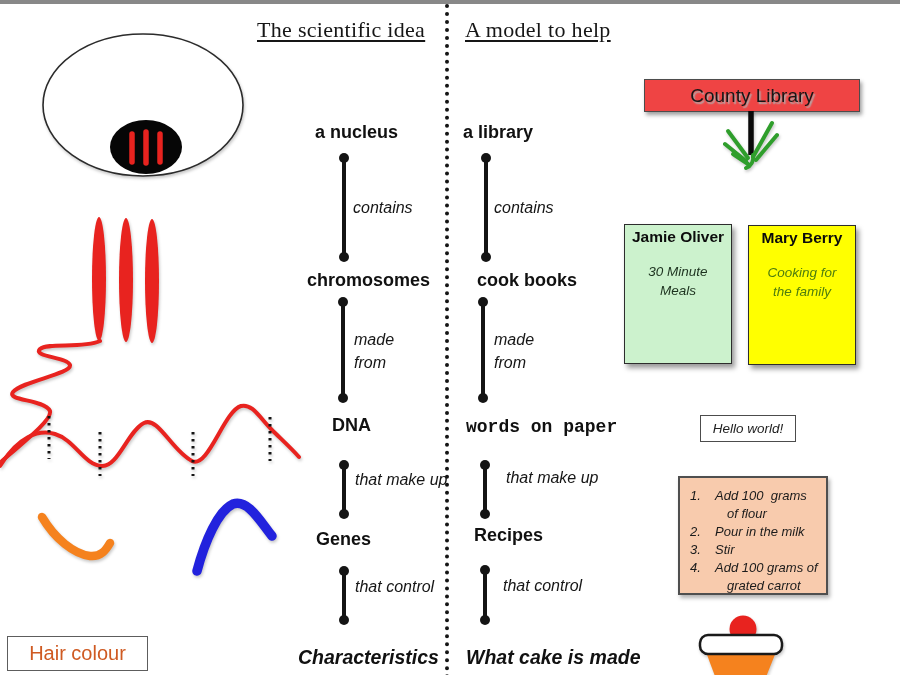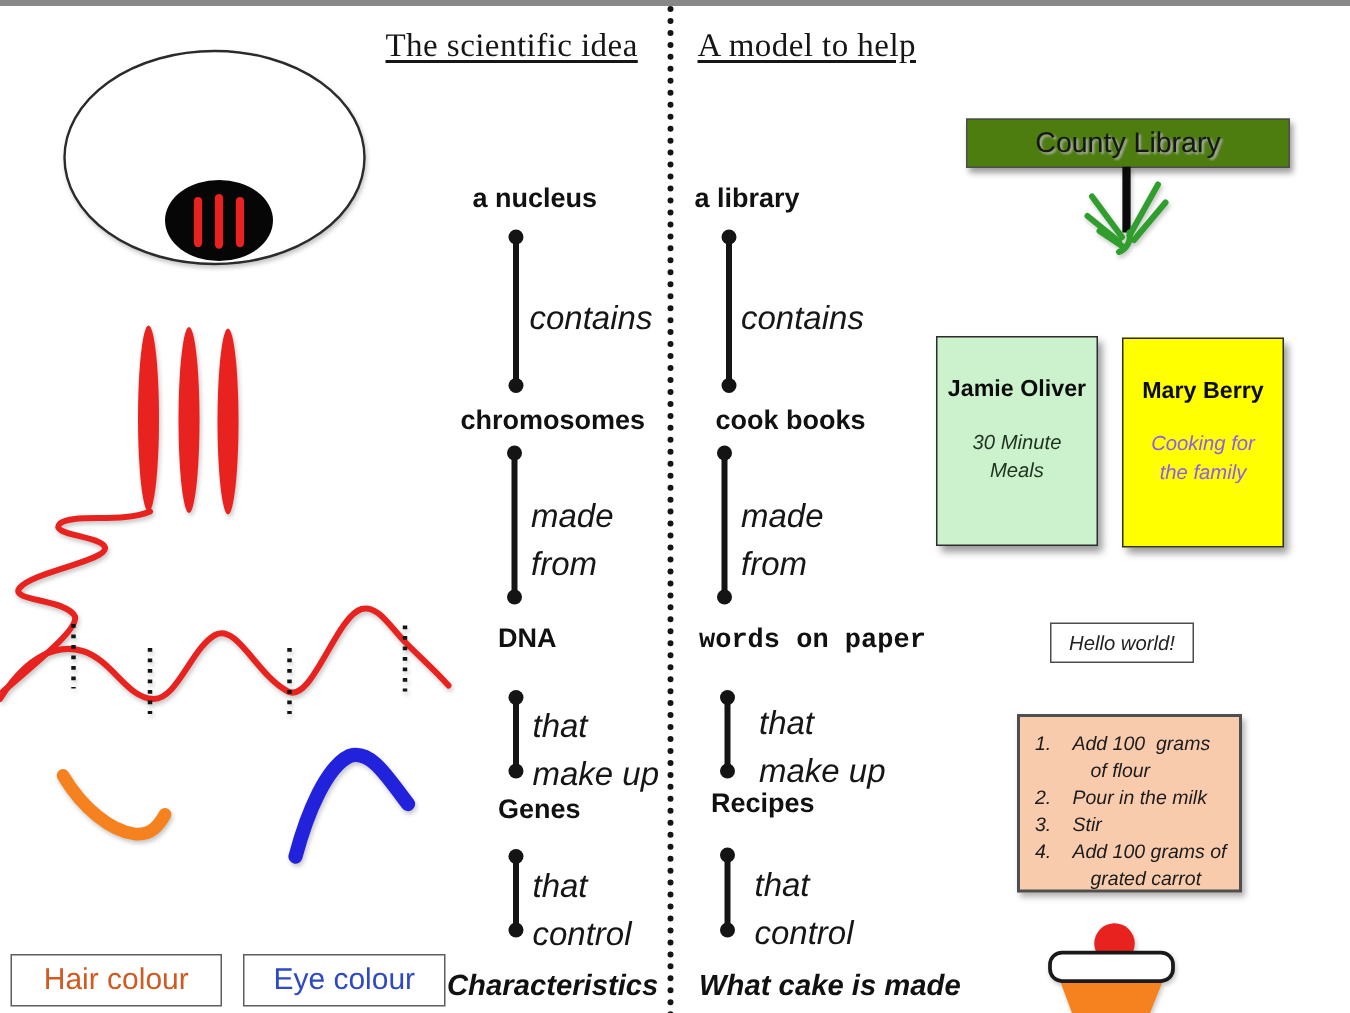--- a/index.html
+++ b/index.html
@@ -22,42 +22,42 @@
 
   
   #divider{
     position:absolute;left:445px;top:0;width:0;height:675px;
     border-left:4px dotted #151515;
   }
 
   
   .term{position:absolute;font-weight:700;font-size:18px;white-space:nowrap;color:#111;}
   .term-big{font-size:19.5px;font-style:italic;}
-  .link{position:absolute;font-style:italic;font-size:22px;line-height:1.45;color:#161616;}
+  .link{position:absolute;font-style:italic;font-size:16px;line-height:1.45;color:#161616;}
 
   
   .connector{position:absolute;width:3.5px;background:#141414;}
   .connector::before,.connector::after{
     content:"";position:absolute;left:50%;transform:translateX(-50%);
     width:10px;height:10px;border-radius:50%;background:#141414;
   }
   .connector::before{top:-4.5px;}
   .connector::after{bottom:-4.5px;}
 
   
   #sci-term-0{left:315px;top:118px;}
   #sci-conn-0{left:342px;top:153px;height:100px;}
   #sci-link-0{left:353px;top:192px;}
   #sci-term-1{left:307px;top:266px;}
   #sci-conn-1{left:341px;top:297px;height:97px;}
   #sci-link-1{left:354px;top:324px;width:64px;}
   #sci-term-2{left:332px;top:411px;}
   #sci-conn-2{left:342px;top:460px;height:50px;}
   #sci-link-2{left:355px;top:464px;width:95px;}
-  #sci-term-3{left:332px;top:525px;}
+  #sci-term-3{left:316px;top:525px;}
   #sci-conn-3{left:342px;top:566px;height:50px;}
   #sci-link-3{left:355px;top:571px;width:85px;}
   #sci-term-4{left:298px;top:642px;}
 
   
   #mod-term-0{left:463px;top:118px;}
   #mod-conn-0{left:484px;top:153px;height:100px;}
   #mod-link-0{left:494px;top:192px;}
   #mod-term-1{left:477px;top:266px;}
   #mod-conn-1{left:481px;top:297px;height:97px;}
@@ -66,38 +66,38 @@
   #mod-conn-2{left:483px;top:460px;height:50px;}
   #mod-link-2{left:506px;top:462px;width:95px;}
   #mod-term-3{left:474px;top:521px;}
   #mod-conn-3{left:483px;top:565px;height:51px;}
   #mod-link-3{left:503px;top:570px;width:85px;}
   #mod-term-4{left:466px;top:642px;}
 
   
   #library-sign{
     position:absolute;left:644px;top:75px;width:214px;height:31px;
-    background:#4d7c0f;border:1.5px solid #4c4c4c;
+    background:#ef4444;border:1.5px solid #4c4c4c;
     box-shadow:2px 3px 4px rgba(0,0,0,.38);
     display:flex;align-items:center;justify-content:center;
     font-size:19px;color:#161616;text-shadow:1.5px 1.5px 1.5px #b0b0b0;
   }
   #library-arrow{position:absolute;left:722px;top:107px;}
 
   
   .book{
     position:absolute;width:108px;height:140px;border:1.2px solid #2d2d2d;
     box-shadow:3px 4px 5px rgba(0,0,0,.4);
-    text-align:center;box-sizing:border-box;padding-top:26px;
+    text-align:center;box-sizing:border-box;padding-top:3px;
   }
   #book-0{left:624px;top:220px;background:#ccf2cd;}
   #book-1{left:748px;top:221px;background:#ffff00;}
   .book-author{font-weight:700;font-size:15.5px;color:#0c0c0c;}
   .book-title{font-style:italic;font-size:13.5px;margin-top:17px;line-height:1.4;padding:0 11px;color:#1d321f;}
-  #book-1 .book-title{color:#8b5cf6;}
+  #book-1 .book-title{color:#4d7c0f;}
 
   
   #hello-box{
     position:absolute;left:700px;top:411px;width:94px;height:25px;
     background:#fff;border:1.5px solid #4c4c4c;
     display:flex;align-items:center;justify-content:center;
     font-style:italic;font-size:13.5px;color:#222;text-align:center;
   }
 
   
@@ -260,17 +260,14 @@
     <svg width="100" height="80" viewBox="0 0 100 80">
       <circle cx="50" cy="22" r="13.5" fill="#e8231f"></circle>
       <path d="M13,45 L83,45 L69,80 L26,80 Z" fill="#f5821e"></path>
       <rect x="7" y="28" width="82" height="19" rx="8" fill="#ffffff" stroke="#1a1a1a" stroke-width="2.5"></rect>
     </svg>
   </div>
 
   <div class="label-box" id="hair-box">
     <span>Hair colour</span>
   </div>
-  <div class="label-box" id="eye-box">
-    <span>Eye colour</span>
-  </div>
 
 </div>
 
 </body></html>

